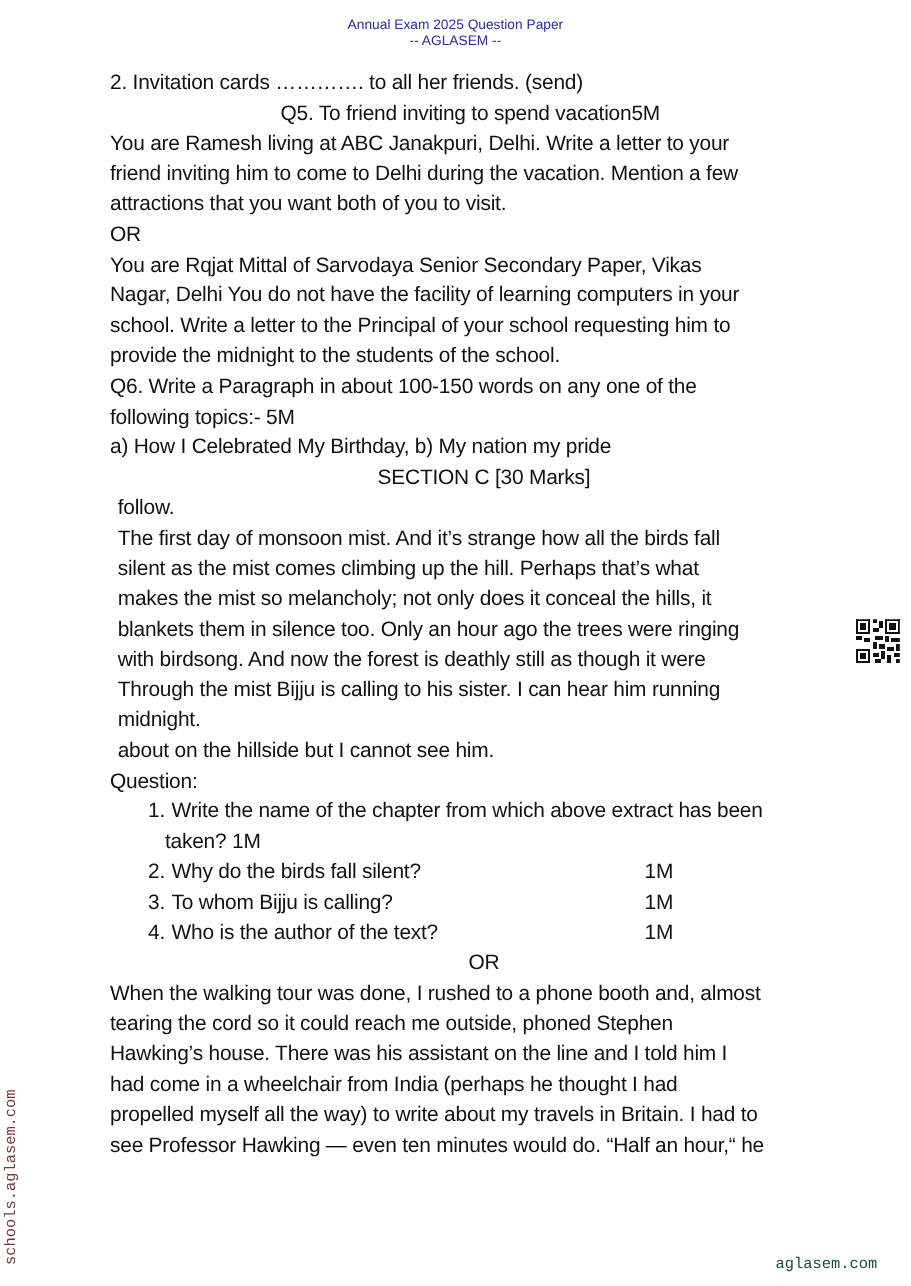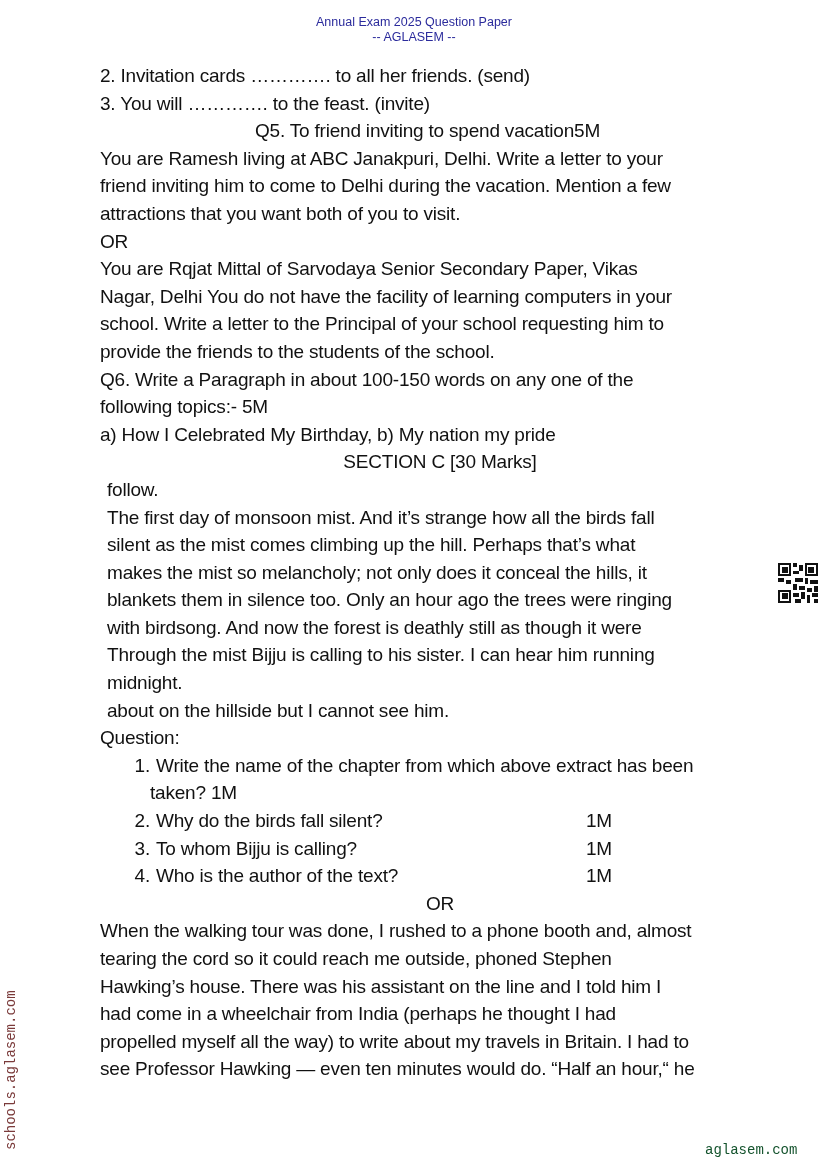--- a/index.html
+++ b/index.html
@@ -29,34 +29,33 @@
 </head>
 <body>
 
 <div class="header">
   <div>Annual Exam 2025 Question Paper</div>
   <div>-- AGLASEM --</div>
 </div>
 
 <div class="content">
   <div class="line">2. Invitation cards …………. to all her friends. (send)</div>
-  <div class="line">3. You will …………. to the feast. (invite)</div>
 
   <div class="row q5">
     <span>Q5. To friend inviting to spend vacation</span>
     <span>5M</span>
   </div>
   <div class="line">You are Ramesh living at ABC Janakpuri, Delhi. Write a letter to your</div>
   <div class="line">friend inviting him to come to Delhi during the vacation. Mention a few</div>
   <div class="line">attractions that you want both of you to visit.</div>
   <div class="line">OR</div>
   <div class="line">You are Rqjat Mittal of Sarvodaya Senior Secondary Paper, Vikas</div>
   <div class="line">Nagar, Delhi You do not have the facility of learning computers in your</div>
   <div class="line">school. Write a letter to the Principal of your school requesting him to</div>
-  <div class="line">provide the friends to the students of the school.</div>
+  <div class="line">provide the midnight to the students of the school.</div>
 
   <div class="line">Q6.  Write a Paragraph in about 100-150 words on any one of the</div>
   <div class="line">following topics:- 5M</div>
   <div class="line">a)  How I Celebrated My Birthday,  b) My nation my pride</div>
 
   <div class="line center">SECTION C [30 Marks]</div>
 
   <div class="line indent7">follow.</div>
   <div class="line indent7">The first day of monsoon mist. And it’s strange how all the birds fall</div>
   <div class="line indent7">silent as the mist comes climbing up the hill. Perhaps that’s what</div>

